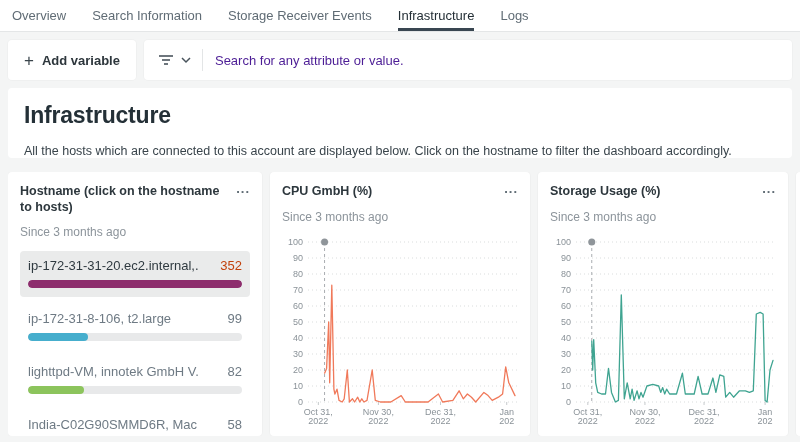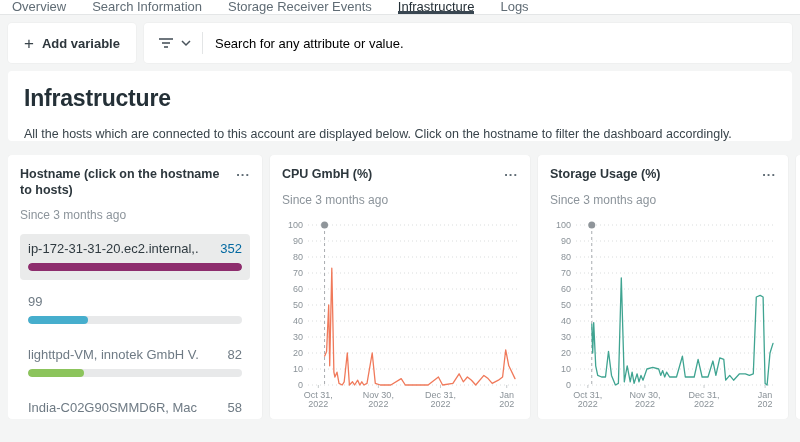--- a/index.html
+++ b/index.html
@@ -5,21 +5,21 @@
   * { margin:0; padding:0; box-sizing:border-box; }
   html,body { width:800px; height:442px; overflow:hidden; }
   body {
     font-family:"Liberation Sans", sans-serif;
     background:#f4f5f5;
     color:#2d373d;
   }
   
   .tabbar {
     background:#fff; border-bottom:1px solid #e4e6e7;
-    display:flex; gap:26px; padding:0 12px; height:15px; align-items:stretch;
+    display:flex; gap:26px; padding:0 12px; height:32px; align-items:stretch;
   }
   .tab {
     font-size:13px; color:#606c75; display:flex; align-items:center;
     border-bottom:3px solid transparent; padding-top:2px; cursor:pointer; white-space:nowrap;
   }
   .tab.active { color:#242f36; border-bottom-color:#394651; font-weight:400; }
   
   .filter-row { display:flex; gap:8px; margin:8px 8px 0 8px; height:40px; }
   .add-variable {
     background:#fff; border-radius:4px; display:flex; align-items:center; gap:8px;
@@ -27,21 +27,21 @@
     box-shadow:0 0 0 1px rgba(0,0,0,0.02);
   }
   .plus { font-size:17px; font-weight:400; color:#39444b; line-height:1; }
   .searchbox {
     background:#fff; border-radius:4px; flex:1; display:flex; align-items:center;
     padding:0 10px; box-shadow:0 0 0 1px rgba(0,0,0,0.02);
   }
   .filter-icon { display:flex; align-items:center; margin:0 6px 0 4px; }
   .chev { display:flex; align-items:center; margin-right:10px; }
   .vdiv { width:1px; height:22px; background:#e3e5e6; margin-right:12px; }
-  .placeholder { font-size:13px; color:#000000; }
+  .placeholder { font-size:13px; color:#4c1d95; }
   
   .header-panel {
     background:#fff; border-radius:4px; margin:8px 8px 0 8px; padding:14px 16px 16px 16px;
     height:70px;
   }
   .header-panel h1 { font-size:23px; font-weight:700; color:#243037; letter-spacing:-0.2px; }
   .header-desc { font-size:12.5px; color:#39444b; margin-top:15px; }
   
   .cards { display:flex; gap:8px; margin:14px 0 0 8px; height:264px; overflow:hidden; }
   .card {
@@ -60,21 +60,21 @@
     line-height:10px; flex-shrink:0;
   }
   
   .hrows { margin-top:12px; }
   .hrow { padding:7px 8px 9px 8px; border-radius:4px; cursor:pointer; margin-bottom:7px; }
   .hrow.selected { background:#eaebeb; }
   .hrow-top { display:flex; justify-content:space-between; align-items:baseline; margin-bottom:7px; }
   .hlabel { font-size:13px; color:#6e7a84; white-space:nowrap; overflow:hidden; max-width:170px; }
   .hrow.selected .hlabel { color:#2f3a40; }
   .hvalue { font-size:13px; color:#6e7a84; }
-  .hrow.selected .hvalue { color:#0369a1; }
+  .hrow.selected .hvalue { color:#c2410c; }
   .htrack { height:8px; background:#e8e9ea; border-radius:4px; overflow:hidden; }
   .hbar { height:100%; border-radius:4px; }
   
   svg.chart { display:block; margin-top:6px; }
   svg.chart text.tick { font-family:"Liberation Sans",sans-serif; font-size:9px; fill:#8a9298; }
 </style>
 </head>
 <body>
 
 <div class="tabbar">
@@ -128,20 +128,21 @@
         <div class="hrow-top">
           <span class="hlabel">ip-172-31-31-20.ec2.internal,...</span>
           <span class="hvalue">352</span>
         </div>
         <div class="htrack">
             <div class="hbar" style="width: 100%; background: rgb(141, 45, 109);"></div>
           </div>
       </div>
       <div class="hrow">
         <div class="hrow-top">
+          <span class="hlabel">ip-172-31-8-106, t2.large</span>
           <span class="hvalue">99</span>
         </div>
         <div class="htrack">
             <div class="hbar" style="width: 28.1%; background: rgb(70, 174, 205);"></div>
           </div>
       </div>
       <div class="hrow">
         <div class="hrow-top">
           <span class="hlabel">lighttpd-VM, innotek GmbH V...</span>
           <span class="hvalue">82</span>

